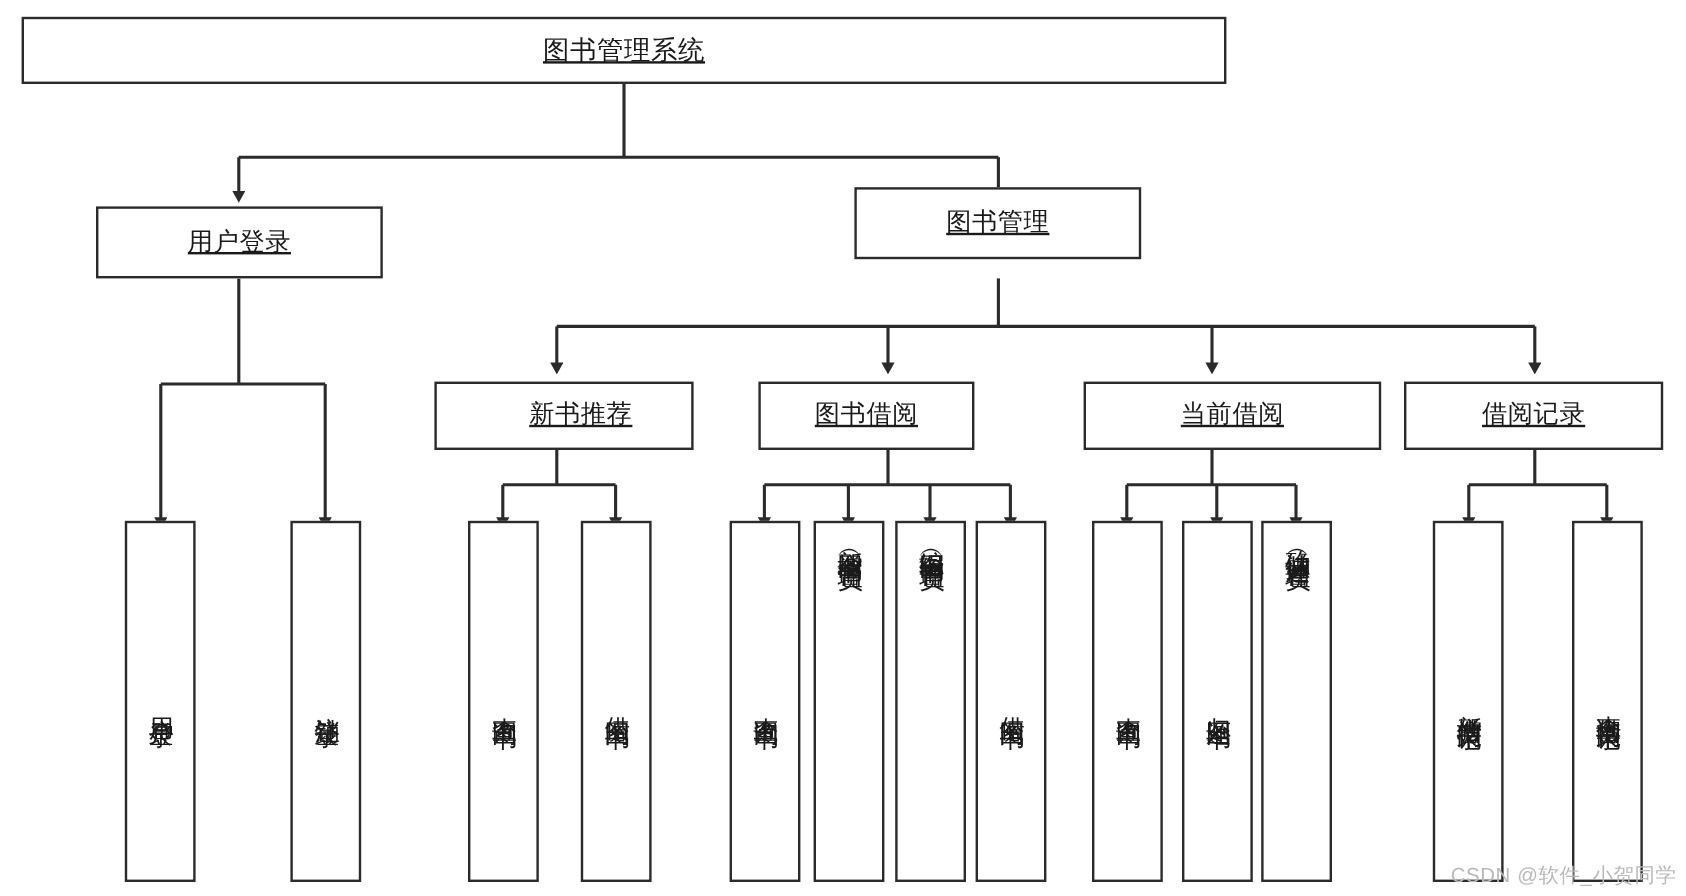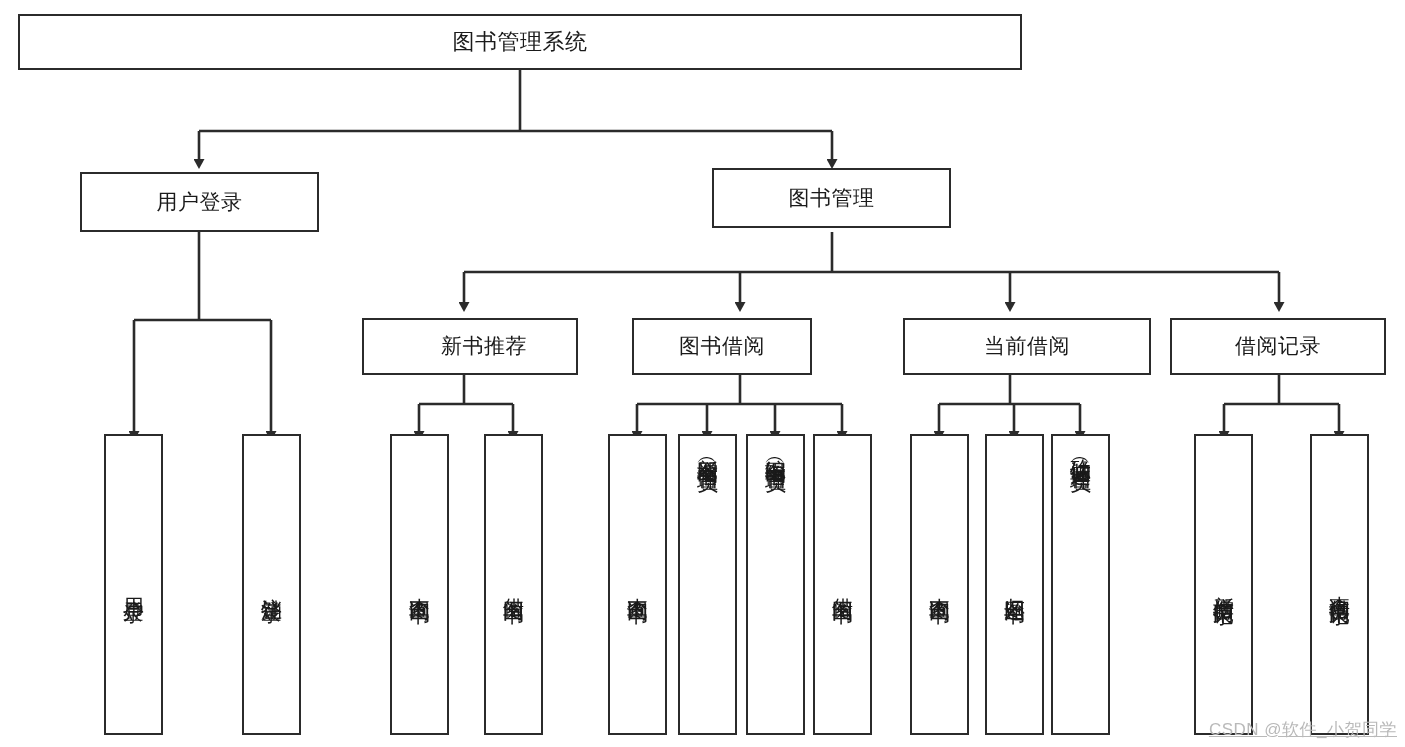--- a/index.html
+++ b/index.html
@@ -38,20 +38,21 @@
   .node .label {
     display: block;
     text-align: center;
     line-height: 1.18;
     letter-spacing: 0.5px;
     white-space: pre;
   }
   
   .node.horiz .label {
     font-size: 21px;
+    text-decoration: underline;
   }
   .node.root .label {
     font-size: 22px;
   }
   
   .node.vert {
     align-items: flex-start;
     justify-content: center;
     padding-top: 6px;
   }
@@ -72,21 +73,20 @@
   #watermark {
     position: absolute;
     right: 8px;
     bottom: 6px;
     font-size: 17px;
     color: #b9b9b9;
     letter-spacing: 0.5px;
     z-index: 5;
     white-space: nowrap;
     font-family: "Liberation Sans", "DejaVu Sans", sans-serif;
-    text-decoration: underline;
   }
 </style>
 </head>
 <body>
 
 <div id="canvas">
 
   <svg id="edges" viewBox="0 0 1405 747" xmlns="http://www.w3.org/2000/svg">
     <defs>
       <marker id="arrow" markerWidth="10" markerHeight="11" refX="1" refY="5.5" orient="auto" markerUnits="userSpaceOnUse">
@@ -137,21 +137,21 @@
     </g>
   </svg>
 
   <div class="node horiz root" style="left:18px; top:14px; width:1004px; height:56px;">
     <span class="label">图书管理系统</span>
   </div>
 
   <div class="node horiz" style="left:80px; top:172px; width:239px; height:60px;">
     <span class="label">用户登录</span>
   </div>
-  <div class="node horiz" style="left:712px; top:168px; width:239px; height:60px;">
+  <div class="node horiz" style="left:712px; top:156px; width:239px; height:60px;">
     <span class="label">图书管理</span>
   </div>
 
   <div class="node horiz" style="left:362px; top:318px; width:216px; height:57px;padding-left:28px;">
     <span class="label">新书推荐</span>
   </div>
   <div class="node horiz" style="left:632px; top:318px; width:180px; height:57px;">
     <span class="label">图书借阅</span>
   </div>
   <div class="node horiz" style="left:903px; top:318px; width:248px; height:57px;">

